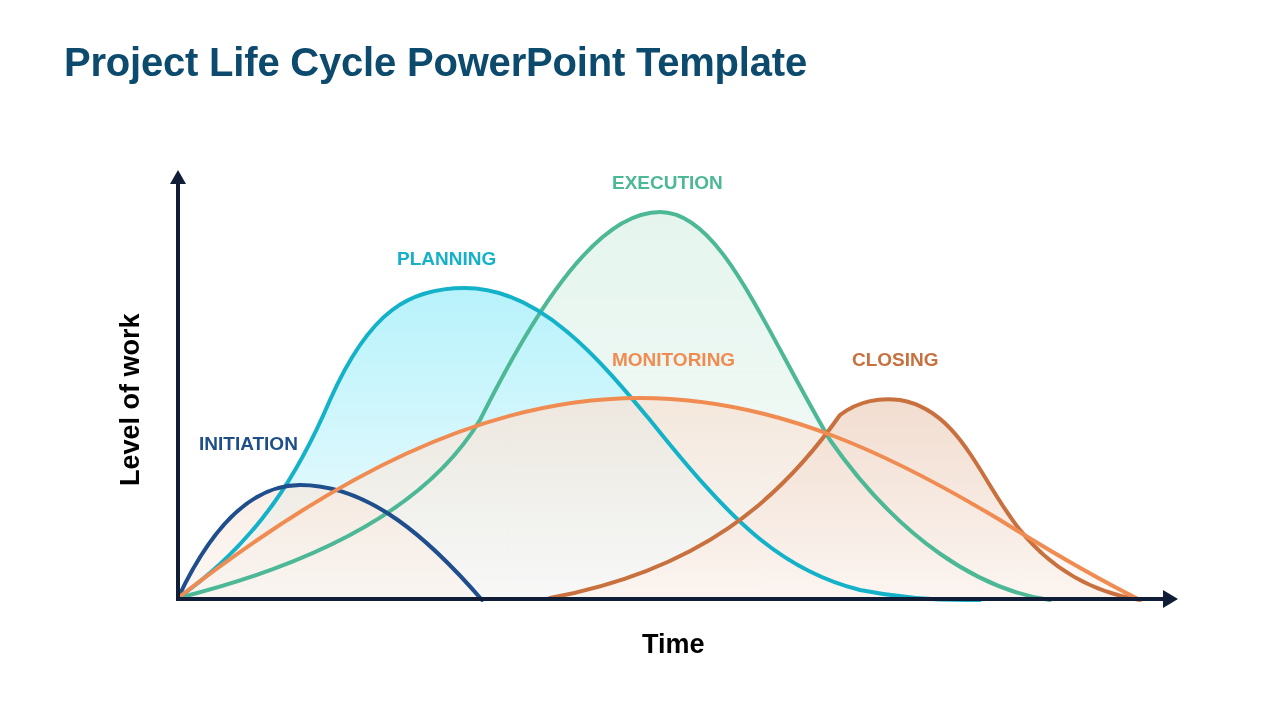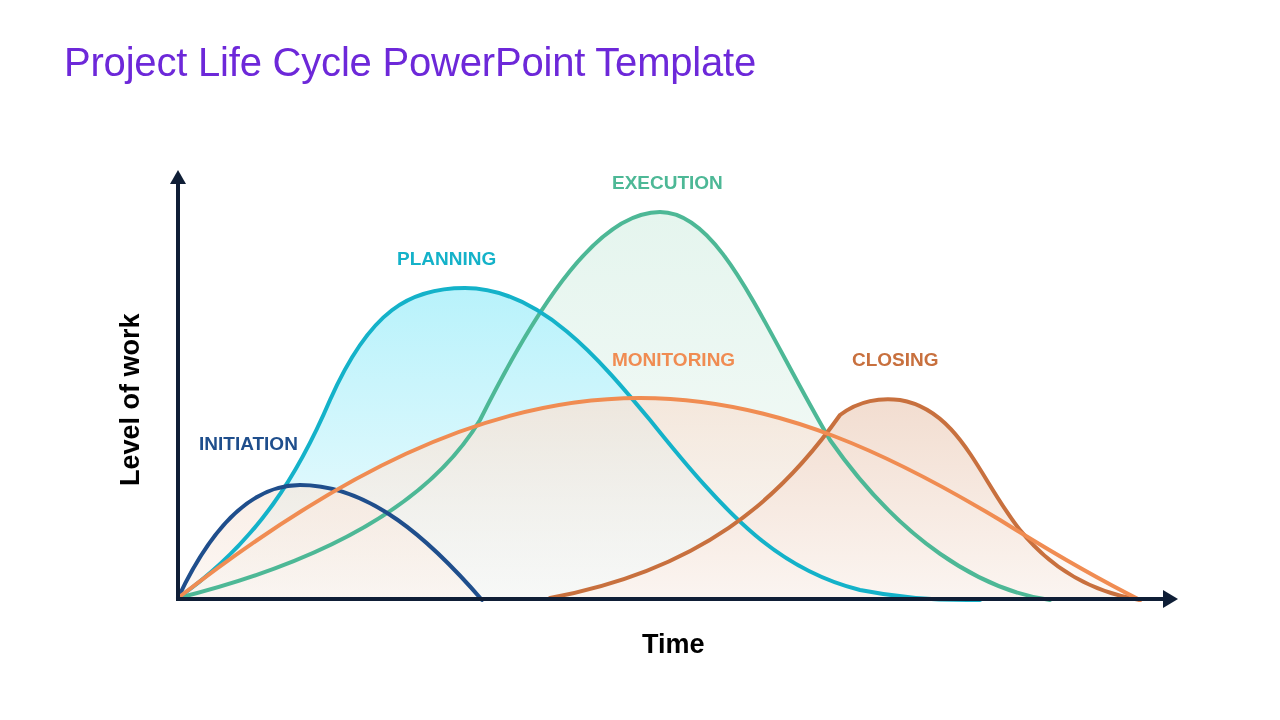--- a/index.html
+++ b/index.html
@@ -1,17 +1,17 @@
 <!DOCTYPE html>
 <html><head>
 <meta charset="utf-8">
 <style>
   html,body{margin:0;padding:0;background:#ffffff;}
   body{width:1280px;height:720px;position:relative;overflow:hidden;font-family:"Liberation Sans",sans-serif;}
-  .title{position:absolute;left:64px;top:40px;font-size:40px;color:#6d28d9;font-family:"Liberation Sans",sans-serif;font-weight:normal;letter-spacing:-0.2px;}
+  .title{position:absolute;left:64px;top:40px;font-size:40px;color:#0c4a6e;font-family:"Liberation Sans",sans-serif;font-weight:bold;letter-spacing:-0.2px;}
   svg.chart{position:absolute;left:0;top:0;}
   .phase-label{font-family:"Liberation Sans",sans-serif;font-weight:bold;font-size:19px;}
   .axis-label{font-family:"Liberation Sans",sans-serif;font-weight:bold;font-size:27px;fill:#000;}
 </style>
 </head>
 <body>
 
 <div class="title">Project Life Cycle PowerPoint Template</div>
 
 <svg class="chart" width="1280" height="720" viewBox="0 0 1280 720">

